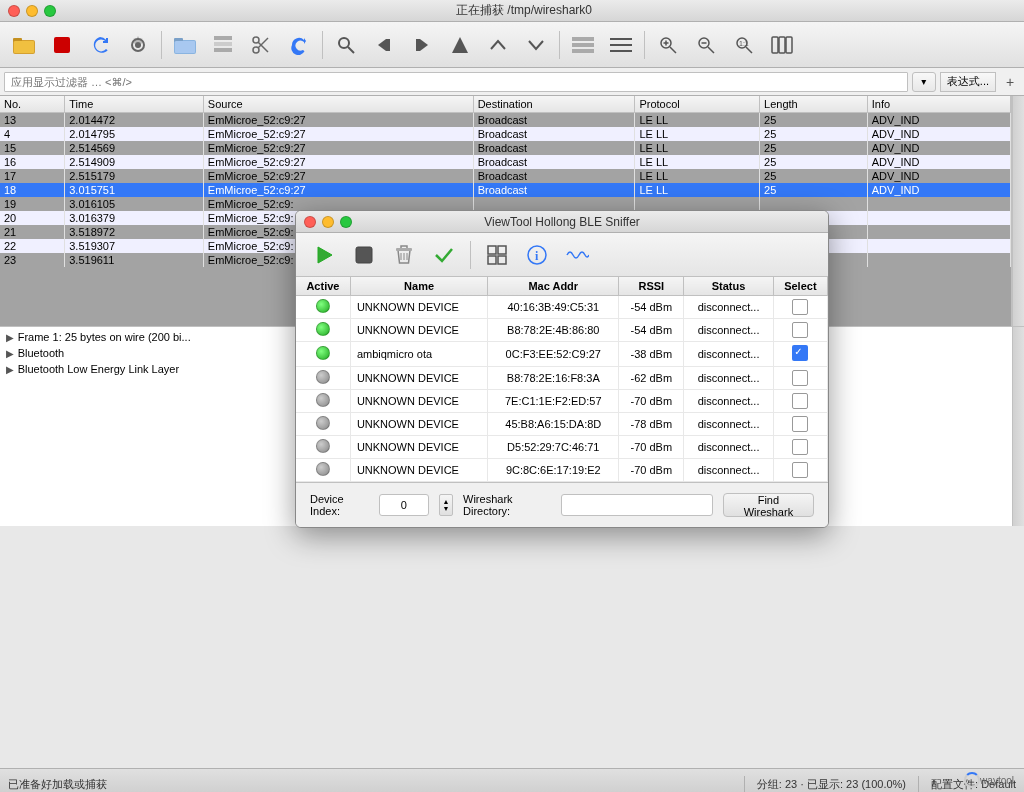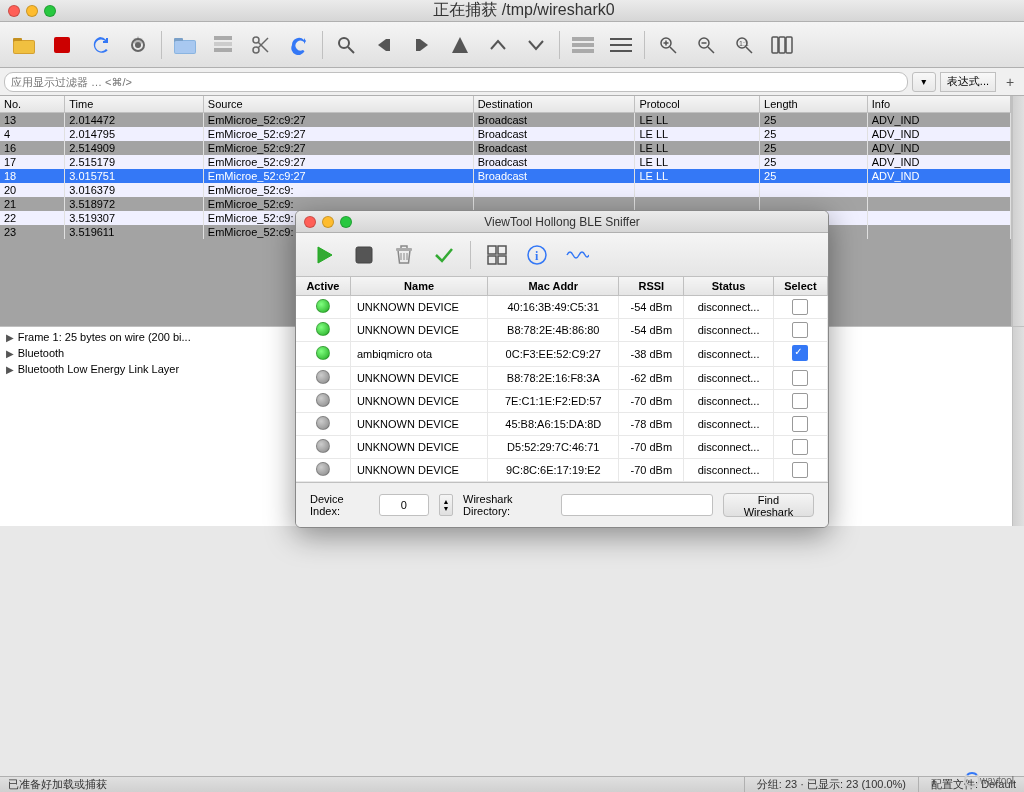--- a/index.html
+++ b/index.html
@@ -31,21 +31,21 @@
       align-items: center;
     }
     .tb-btn {
       width: 12px; height: 12px;
       border-radius: 50%;
       border: 1px solid rgba(0,0,0,0.2);
     }
     .tb-close { background: #ff5f57; }
     .tb-min { background: #febc2e; }
     .tb-max { background: #28c840; }
-    .title-bar-text { font-size: 16px; color: #333; margin-left: 24px; }
+    .title-bar-text { font-size: 12px; color: #333; margin-left: 24px; }
 
     
     .toolbar {
       background: linear-gradient(to bottom, #f5f5f5, #e0e0e0);
       height: 46px;
       display: flex;
       align-items: center;
       padding: 0 6px;
       border-bottom: 1px solid #b0b0b0;
       gap: 2px;
@@ -67,21 +67,21 @@
       height: 28px;
       display: flex;
       align-items: center;
       border-bottom: 1px solid #b0b0b0;
       padding: 0 4px;
     }
     .filter-input {
       flex: 1;
       height: 20px;
       border: 1px solid #c0c0c0;
-      border-radius: 9px;
+      border-radius: 1px;
       padding: 0 6px;
       font-size: 11px;
       background: white;
     }
     .filter-arrow-btn {
       width: 24px; height: 20px;
       border: 1px solid #c0c0c0;
       background: linear-gradient(to bottom, #f8f8f8, #e8e8e8);
       border-radius: 3px;
       margin-left: 4px;
@@ -166,25 +166,25 @@
       font-family: monospace;
       font-size: 11px;
       color: #333;
     }
     .bytes-row { display: flex; gap: 8px; margin-bottom: 2px; }
     .bytes-offset { color: #888; width: 36px; }
     .bytes-hex { flex: 1; }
 
     
     .status-bar {
-      height: 16px;
+      height: 24px;
       background: linear-gradient(to bottom, #e0e0e0, #d0d0d0);
       border-top: 1px solid #b0b0b0;
       display: flex;
-      align-items: flex-start;
+      align-items: flex-end;
       padding: 0 8px;
       font-size: 11px;
       color: #333;
       position: absolute;
       bottom: 0; left: 0; right: 0;
     }
     .status-left { flex: 1; }
     .status-divider { width: 1px; height: 16px; background: #b0b0b0; }
 
     
@@ -535,20 +535,29 @@
             <tr>
               <td>4</td>
               <td>2.014795</td>
               <td>EmMicroe_52:c9:27</td>
               <td>Broadcast</td>
               <td>LE LL</td>
               <td>25</td>
               <td>ADV_IND</td>
             </tr>
             <tr>
+              <td>15</td>
+              <td>2.514569</td>
+              <td>EmMicroe_52:c9:27</td>
+              <td>Broadcast</td>
+              <td>LE LL</td>
+              <td>25</td>
+              <td>ADV_IND</td>
+            </tr>
+            <tr>
               <td>16</td>
               <td>2.514909</td>
               <td>EmMicroe_52:c9:27</td>
               <td>Broadcast</td>
               <td>LE LL</td>
               <td>25</td>
               <td>ADV_IND</td>
             </tr>
             <tr>
               <td>17</td>
@@ -560,20 +569,29 @@
               <td>ADV_IND</td>
             </tr>
             <tr class="row-selected">
               <td>18</td>
               <td>3.015751</td>
               <td>EmMicroe_52:c9:27</td>
               <td>Broadcast</td>
               <td>LE LL</td>
               <td>25</td>
               <td>ADV_IND</td>
+            </tr>
+            <tr>
+              <td>19</td>
+              <td>3.016105</td>
+              <td>EmMicroe_52:c9:</td>
+              <td></td>
+              <td></td>
+              <td></td>
+              <td></td>
             </tr>
             <tr>
               <td>20</td>
               <td>3.016379</td>
               <td>EmMicroe_52:c9:</td>
               <td></td>
               <td></td>
               <td></td>
               <td></td>
             </tr>

